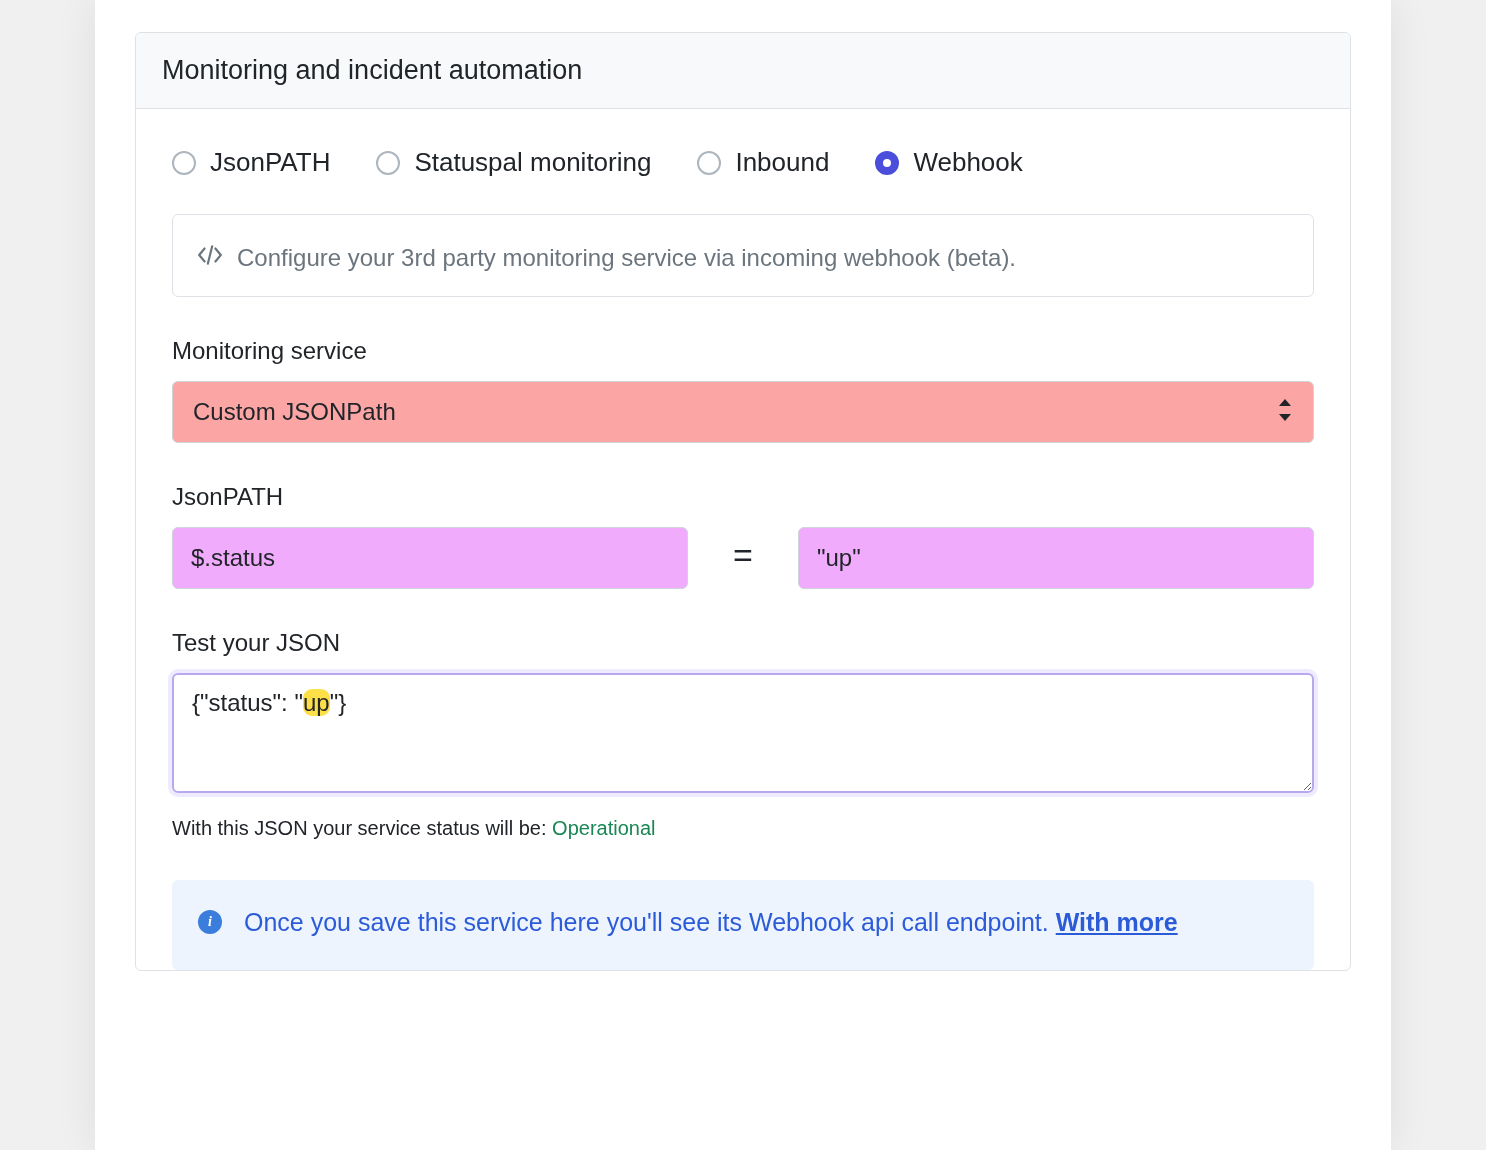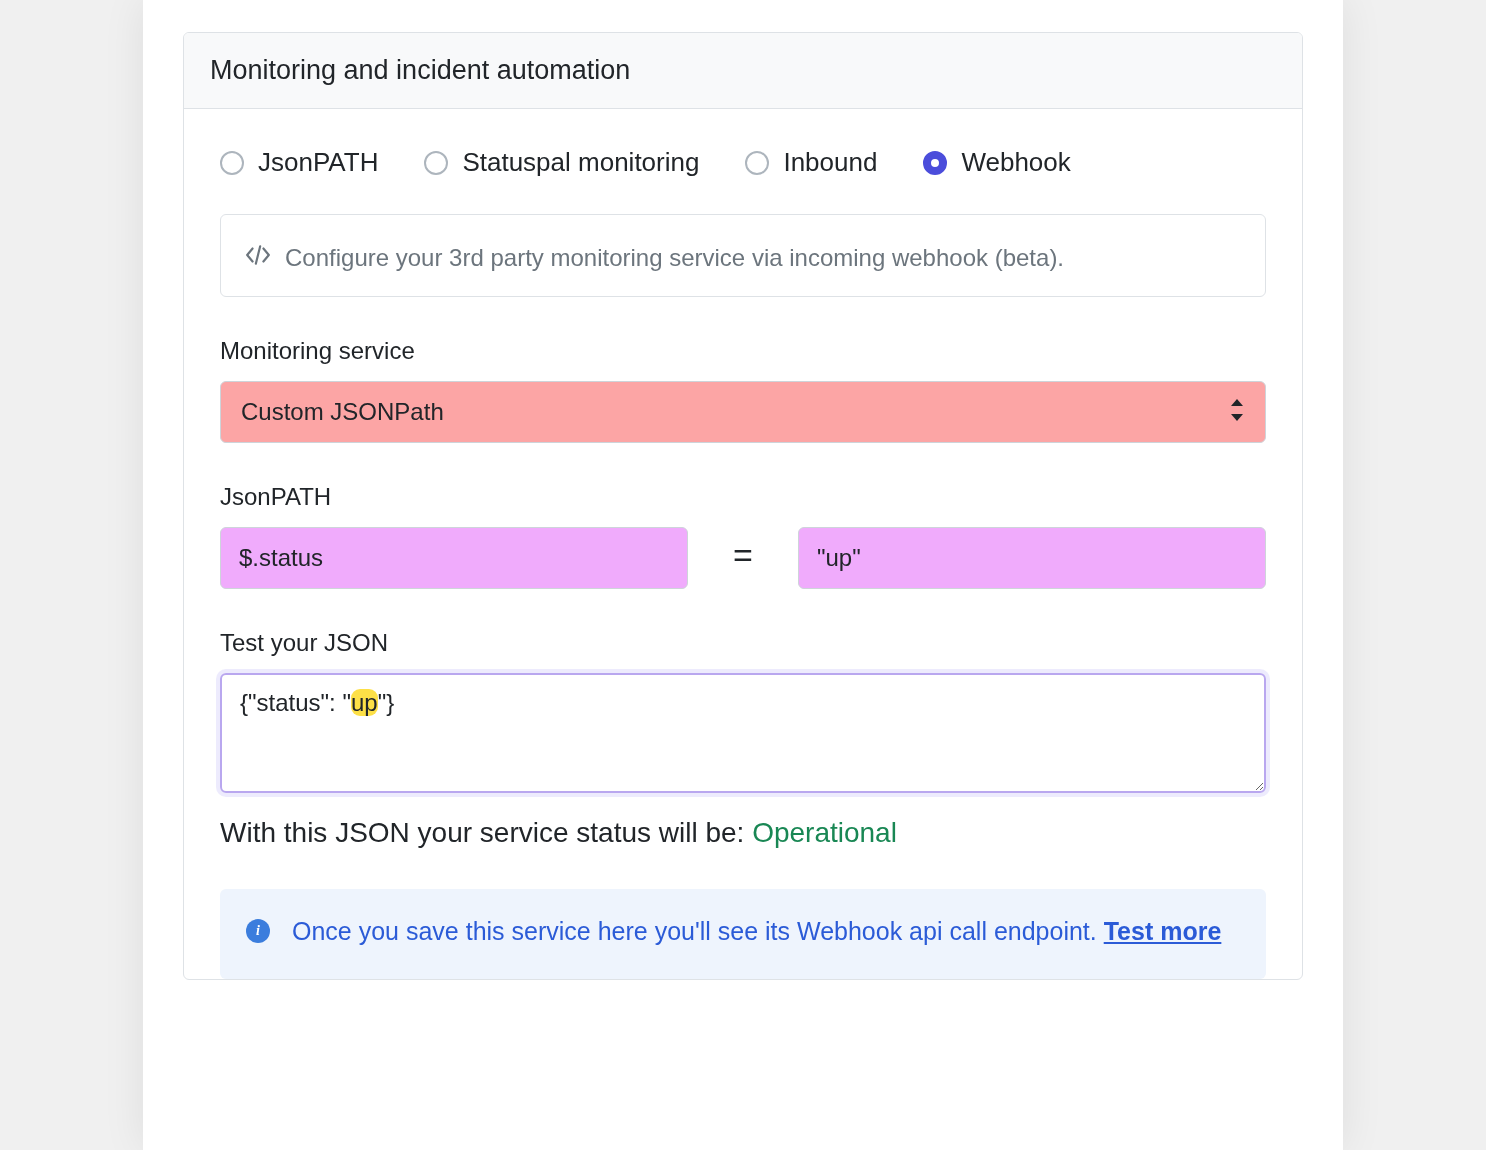--- a/index.html
+++ b/index.html
@@ -14,21 +14,21 @@
   .page-wrap {
     width: 100%;
     height: 100%;
     display: flex;
     justify-content: center;
     align-items: flex-start;
     padding-top: 0;
   }
   .content-col {
     position: relative;
-    width: 1200px;
+    width: 1296px;
     height: 1150px;
     background: #ffffff;
     box-shadow: 0 0 40px rgba(0,0,0,0.08);
     padding: 32px 40px 0 40px;
   }
   .card {
     border: 1px solid #dee2e6;
     border-radius: 6px;
     overflow: hidden;
     background: #fff;
@@ -141,21 +141,21 @@
     width: 100%;
     border: 1px solid #ced4da;
     border-radius: 6px;
     background: #f0abfc;
     padding: 16px 18px;
     font-size: 24px;
     color: #212529;
   }
   .textarea-wrap { margin-bottom: 20px; }
   .status-line {
-    font-size: 28px;
+    font-size: 20px;
     color: #212529;
     margin-bottom: 40px;
   }
   .status-ok {
     color: #198754;
   }
   .alert-info {
     background: #eef4fd;
     border-radius: 6px;
     padding: 24px 26px 28px 26px;
@@ -304,20 +304,20 @@
           </div>
         </div>
 
         <div class="status-line">
           <span>With this JSON your service status will be: </span><span class="status-ok">Operational</span>
         </div>
 
         <div class="alert-info">
           <span class="i-badge">i</span>
           <div class="alert-text">
-            <span>Once you save this service here you'll see its Webhook api call endpoint. </span><a href="#">Test more</a>
+            <span>Once you save this service here you'll see its Webhook api call endpoint. </span><a href="#">With more</a>
           </div>
         </div>
 
       </div>
     </div>
   </div>
 </div>
 
 </body></html>

